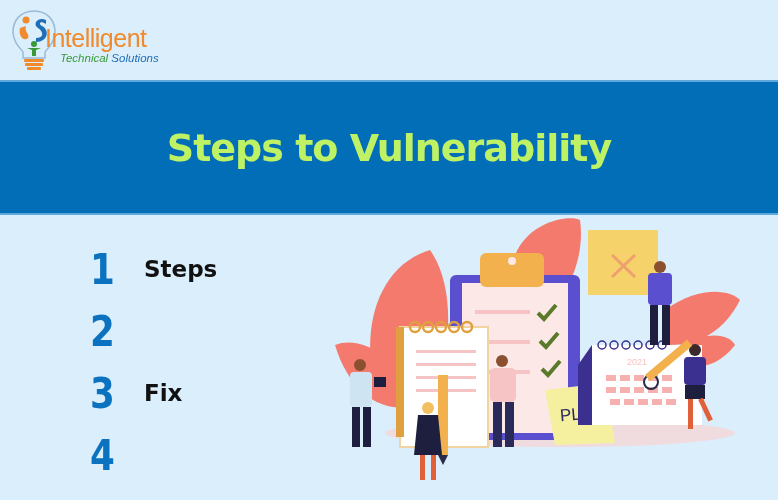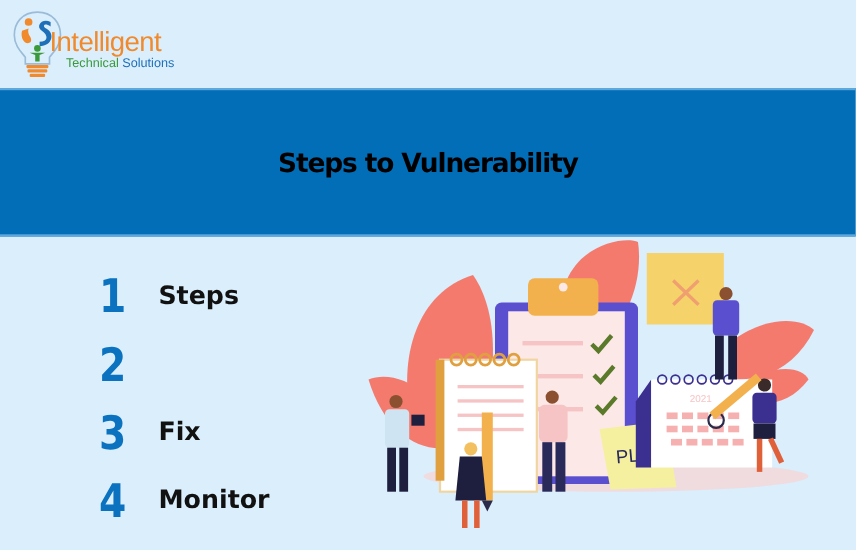--- a/index.html
+++ b/index.html
@@ -1,23 +1,23 @@
 <!DOCTYPE html>
 <html><head>
 <meta charset="utf-8">
 <style>
   html, body { margin:0; padding:0; }
   body { width:778px; height:500px; overflow:hidden; background:#daeefc; font-family:"DejaVu Sans", sans-serif; position:relative; }
   .logo { position:absolute; left:10px; top:8px; width:170px; height:64px; }
   .logo .brand { position:absolute; left:35px; top:16px; font-family:"Liberation Sans", sans-serif; font-size:25px; color:#f08a2c; letter-spacing:-0.5px; }
-  .logo .sub { position:absolute; left:50px; top:44px; font-family:"Liberation Sans", sans-serif; font-size:11.5px; }
+  .logo .sub { position:absolute; left:50px; top:44px; font-family:"Liberation Sans", sans-serif; font-size:11.5px;font-style:italic; }
   .logo .sub .t1 { color:#3a9a3a; }
   .logo .sub .t2 { color:#1f6fb8; }
   .banner { position:absolute; left:0; top:80px; width:778px; height:135px; background:#036eb8; border-top:2px solid #5ea8dc; border-bottom:2px solid #5ea8dc; box-sizing:border-box; display:flex; flex-direction:column; align-items:center; justify-content:center; }
-  .banner .line { color:#000000; font-family:"DejaVu Sans", sans-serif; font-weight:bold; font-size:24px; line-height:48px; letter-spacing:-1px; }
+  .banner .line { color:#bef264; font-family:"DejaVu Sans", sans-serif; font-weight:bold; font-size:38px; line-height:48px; letter-spacing:-1px; }
   .steps { position:absolute; left:90px; top:238px; }
   .step { position:relative; height:62px; display:flex; align-items:center; }
   .step .num { width:46px; font-family:"DejaVu Sans", sans-serif; font-weight:bold; font-size:42px; color:#0b72c0; text-align:left; transform:scaleX(0.85); transform-origin:left center; }
   .step .label { margin-left:8px; font-family:"DejaVu Sans", sans-serif; font-weight:bold; font-size:23px; color:#111; }
   .illus { position:absolute; left:330px; top:215px; width:448px; height:285px; }
 </style>
 </head>
 <body>
 
 <div class="logo">
@@ -47,21 +47,20 @@
   </div>
   <div class="step">
     <span class="num">2</span>
   </div>
   <div class="step">
     <span class="num">3</span>
     <span class="label">Fix</span>
   </div>
   <div class="step">
     <span class="num">4</span>
-    <span class="label">Monitor</span>
   </div>
 </div>
 
 <div class="illus">
   <svg width="448" height="285" viewBox="0 0 448 285">
 
     <ellipse cx="230" cy="218" rx="175" ry="14" fill="#f2d9dc" opacity="0.9"></ellipse>
 
     <path d="M45 170 C30 110 50 50 100 35 C125 70 125 140 95 200 Z" fill="#f47a6e"></path>
     <path d="M5 130 C30 120 70 140 85 190 C55 200 20 180 5 130 Z" fill="#f47a6e"></path>

